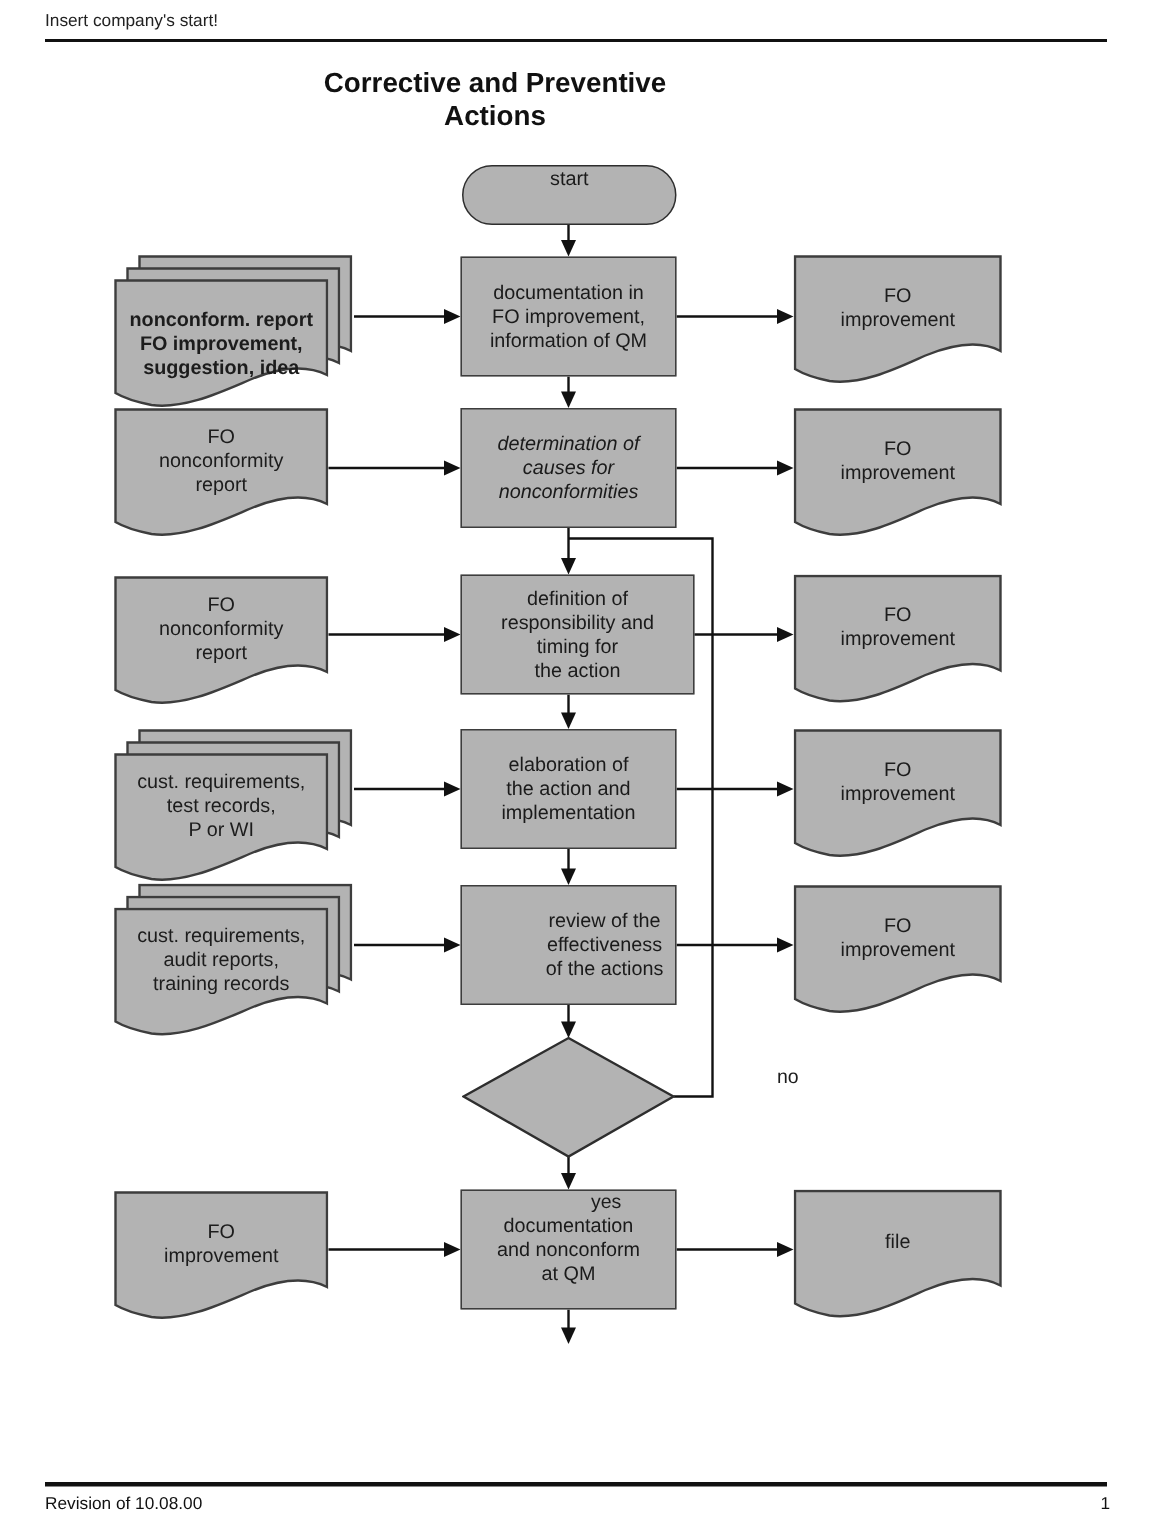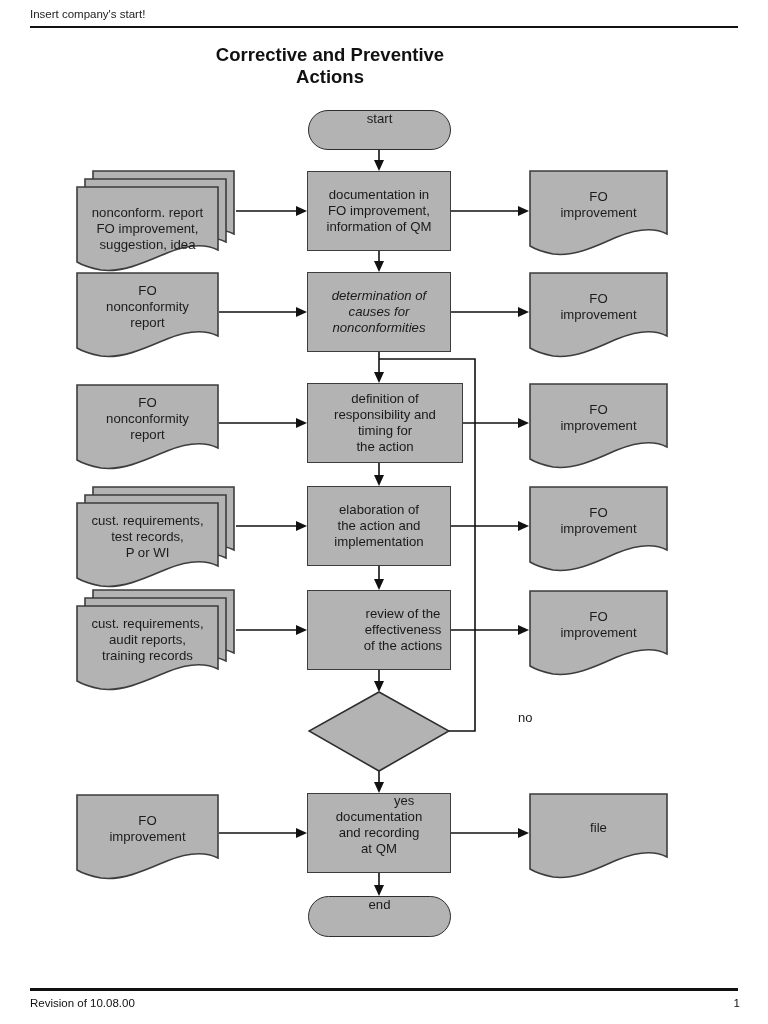--- a/index.html
+++ b/index.html
@@ -134,61 +134,58 @@
       </g>
     <g>
         <line class="connector" x1="451" y1="833" x2="519" y2="833"></line>
         <polygon class="arrowhead" points="529,833 518,828 518,838"></polygon>
       </g>
   </svg>
 
   <div class="abs pill" style="left:308px;top:110px;width:143px;height:40px;">
       <span>start</span>
     </div>
-  <div class="abs pill" style="left:308px;top:896px;width:143px;height:41px;">
-      <span>end</span>
-    </div>
 
   <div class="abs process pre" style="left:307px;top:171px;width:144px;height:80px;">documentation in
 FO improvement,
 information of QM</div>
   <div class="abs process pre" style="left:307px;top:272px;width:144px;height:80px;font-style:italic;">determination of
 causes for
 nonconformities</div>
   <div class="abs process pre" style="left:307px;top:383px;width:156px;height:80px;">definition of
 responsibility and
 timing for
 the action</div>
   <div class="abs process pre" style="left:307px;top:486px;width:144px;height:80px;">elaboration of
 the action and
 implementation</div>
   <div class="abs process pre" style="left:307px;top:590px;width:144px;height:80px;padding-left:48px;">review of the
 effectiveness
 of the actions</div>
   <div class="abs process pre" style="left:307px;top:793px;width:144px;height:80px;">documentation
-and recording
+and nonconform
 at QM</div>
 
   <svg class="abs" style="left:308px;top:691px;" width="142" height="81" viewBox="0 0 142 81">
     <polygon class="diamondshape" points="71,1 141,40 71,80 1,40"></polygon>
   </svg>
   <div class="branch-label" style="left:518px;top:710px;">no</div>
   <div class="branch-label" style="left:394px;top:768px;margin-top:25px;">yes</div>
 
   <div>
     <svg class="abs" style="left:92px;top:170px;" width="143" height="88" viewBox="0 0 143 88">
         <path class="docshape" d="M1 1 L142 1 L142 64 C126 56 108 60 91 67 C72 75 47 87 25 84 C15 82 6 79 1 76 Z"></path>
       </svg>
     <svg class="abs" style="left:84px;top:178px;" width="143" height="88" viewBox="0 0 143 88">
         <path class="docshape" d="M1 1 L142 1 L142 64 C126 56 108 60 91 67 C72 75 47 87 25 84 C15 82 6 79 1 76 Z"></path>
       </svg>
     <svg class="abs" style="left:76px;top:186px;" width="143" height="88" viewBox="0 0 143 88">
         <path class="docshape" d="M1 1 L142 1 L142 64 C126 56 108 60 91 67 C72 75 47 87 25 84 C15 82 6 79 1 76 Z"></path>
       </svg>
-    <div class="node-text pre" style="left:76px;top:186px;width:143px;height:88px;padding-bottom:2px;box-sizing:border-box;">nonconform. report
+    <div class="node-text pre" style="left:76px;top:186px;width:143px;height:88px;padding-bottom:2px;box-sizing:border-box;font-weight:bold;">nonconform. report
 FO improvement,
 suggestion, idea</div>
   </div>
 
   <div>
     <svg class="abs" style="left:76px;top:272px;" width="143" height="88" viewBox="0 0 143 88">
         <path class="docshape" d="M1 1 L142 1 L142 64 C126 56 108 60 91 67 C72 75 47 87 25 84 C15 82 6 79 1 76 Z"></path>
       </svg>
     <div class="node-text pre" style="left:76px;top:272px;width:143px;height:88px;padding-bottom:18px;box-sizing:border-box;">FO
 nonconformity

